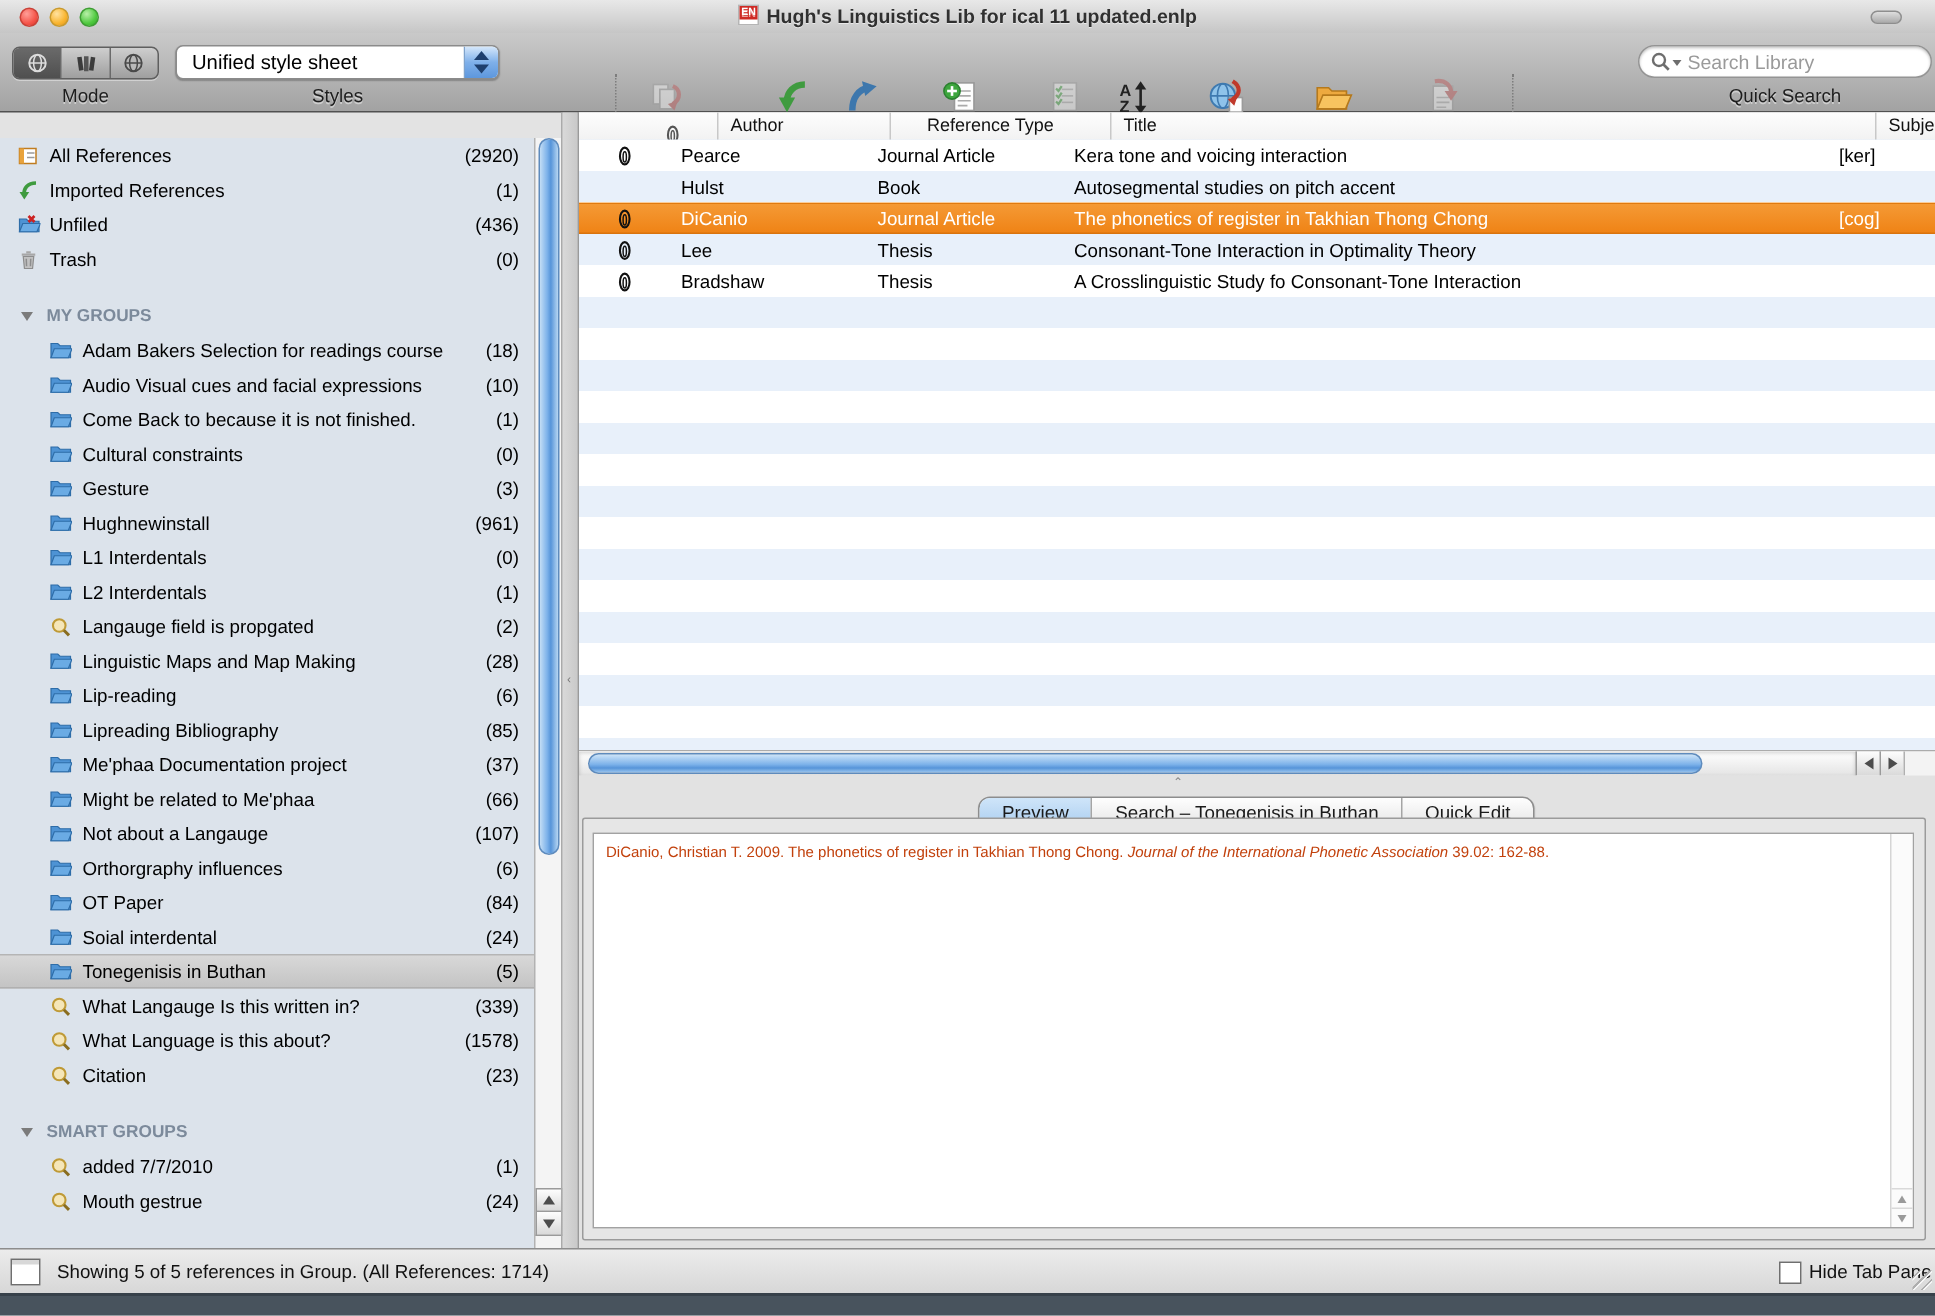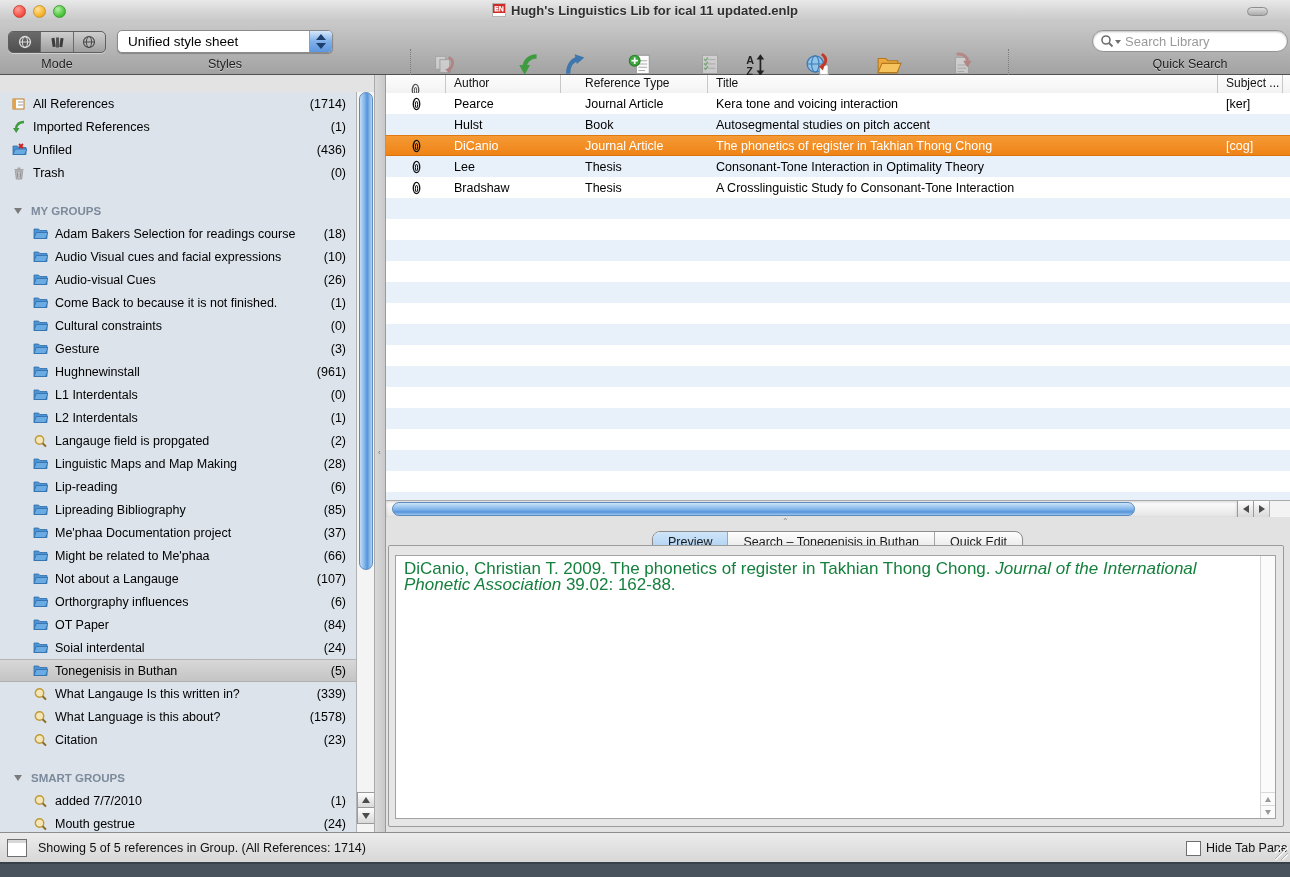--- a/index.html
+++ b/index.html
@@ -70,21 +70,21 @@
   .sb-btn { width:18px; height:16px; background:linear-gradient(#fdfdfd,#d9d9d9); border:1px solid #9a9a9a; border-top:none; display:flex; align-items:center; justify-content:center; }
   .sb-btn:first-child { border-top:1px solid #9a9a9a; }
   .tri-up { width:0; height:0; border-left:4px solid transparent; border-right:4px solid transparent; border-bottom:6px solid #4c4c4c; }
   .tri-dn { width:0; height:0; border-left:4px solid transparent; border-right:4px solid transparent; border-top:6px solid #4c4c4c; }
 
   .splitter { position:absolute; left:374px; top:75px; width:12px; height:757px; background:linear-gradient(90deg,#d9d9d9,#c9c9c9); border-left:1px solid #aaa; border-right:1px solid #9a9a9a; }
   .splitter .grab { position:absolute; top:373px; left:3px; font-size:8px; color:#777; }
 
   
   .reftable { position:absolute; left:386px; top:75px; width:904px; height:442px; background:#fff; }
-  .rt-header { position:absolute; left:0; top:0; width:100%; height:30px; background:linear-gradient(#fdfdfd,#ececec); border-bottom:1px solid #b7b7b7; display:flex; font-size:12px; color:#111; }
+  .rt-header { position:absolute; left:0; top:0; width:100%; height:30px; background:linear-gradient(#fdfdfd,#ececec); border-bottom:1px solid #b7b7b7; display:flex; font-size:12px; color:#111;padding-left:33px; }
   .rt-hcell { border-right:1px solid #c8c8c8; padding:1px 0 0 8px; white-space:nowrap; overflow:hidden; }
   .rt-hcell.c-clip { display:flex; align-items:center; justify-content:center; padding-left:0; }
   .c-clip { width:60px; flex:none; }
   .c-author { width:115px; flex:none; }
   .c-type { width:131px; flex:none;margin-left:16px; }
   .c-title { width:510px; flex:none; }
   .c-subject { width:65px; flex:none; }
   .c-last { width:23px; flex:none; border-right:none !important; }
   .rt-body { position:absolute; left:0; top:18px; width:100%; height:407px; overflow:hidden;
     background:repeating-linear-gradient(to bottom,#ffffff 0 21px,#e8f0fa 21px 42px); }
@@ -106,21 +106,21 @@
   .h-corner { position:absolute; left:883px; top:0; width:21px; height:16px; background:#f3f3f3; border-left:1px solid #b0b0b0; }
 
   
   .bottom-pane { position:absolute; left:386px; top:517px; width:904px; height:315px; background:#e2e2e2; }
   .pane-dimple { position:absolute; left:396px; top:0px; font-size:8px; color:#8b8b8b; }
   .tabbar { position:absolute; left:266px; top:14px; height:22px; display:flex; border:1px solid #8d8d8d; border-radius:8px; overflow:hidden; background:linear-gradient(#fefefe,#e4e4e4); box-shadow:0 1px 1px rgba(0,0,0,.2); }
   .tab { padding:0 15px; line-height:20px; font-size:12.5px; color:#1a1a1a; border-right:1px solid #a5a5a5; white-space:nowrap; }
   .tab:last-child { border-right:none; }
   .tab.active { background:linear-gradient(#cfe5f9,#a9cdf0); }
   .tab-box { position:absolute; left:2px; top:28px; width:896px; height:282px; border:1px solid #9b9b9b; border-radius:2px; background:#e6e6e6; }
-  .preview-area { position:absolute; left:6px; top:9px; right:7px; bottom:7px; background:#fff; border:1px solid #a2a2a2; font-size:17px; color:#15803d; padding:5px 8px; line-height:16px; }
+  .preview-area { position:absolute; left:6px; top:9px; right:7px; bottom:7px; background:#fff; border:1px solid #a2a2a2; font-size:10px; color:#c2410c; padding:5px 8px; line-height:16px; }
   .pv-scroll { position:absolute; right:0; top:0; bottom:0; width:15px; border-left:1px solid #d5d5d5; background:#fbfbfb; }
   .pv-btn { position:absolute; left:0; width:14px; height:13px; display:flex; align-items:center; justify-content:center; border-top:1px solid #d9d9d9; }
   .pv-up { bottom:13px; } .pv-dn { bottom:0; }
   .pv-btn .tri-up { border-bottom-color:#9a9a9a; border-left-width:3.5px; border-right-width:3.5px; border-bottom-width:5px; }
   .pv-btn .tri-dn { border-top-color:#9a9a9a; border-left-width:3.5px; border-right-width:3.5px; border-top-width:5px; }
 
   
   .statusbar { position:absolute; left:0; top:832px; width:1290px; height:30px; background:linear-gradient(#ececec,#d7d7d7); border-top:1px solid #8d8d8d; font-size:12.5px; color:#111; }
   .sq-widget { position:absolute; left:7px; top:6px; width:20px; height:18px; background:#fff; border:1px solid #6f6f6f; box-shadow:inset 0 3px 0 #d8d8d8; }
   .status-text { position:absolute; left:38px; top:8px; }
@@ -320,21 +320,21 @@
   <div class="sidebar">
 
     <div class="sb-row lib">
       <svg width="14" height="14" viewBox="0 0 14 14">
         <rect x="1" y="2" width="11" height="10" fill="#fff" stroke="#c07d20"></rect>
         <rect x="1" y="2" width="3" height="10" fill="#e8a33d"></rect>
         <line x1="6" y1="5" x2="11" y2="5" stroke="#9a9a9a"></line>
           <line x1="6" y1="8" x2="11" y2="8" stroke="#9a9a9a"></line>
       </svg>
       <span>All References</span>
-      <span class="cnt">(1714)</span>
+      <span class="cnt">(2920)</span>
     </div>
 
     <div class="sb-row lib">
       <svg width="14" height="14" viewBox="0 0 14 14">
         <path d="M12 2 C6 2 4 6 4 9" fill="none" stroke="#3f9b3f" stroke-width="2.4"></path>
         <polygon points="1,8 7.5,8 4.2,13" fill="#3f9b3f"></polygon>
       </svg>
       <span>Imported References</span>
       <span class="cnt">(1)</span>
     </div>
@@ -376,29 +376,20 @@
         <span class="cnt">(18)</span>
       </div>
       <div class="sb-row grp">
         <svg class="folder-ico" width="15" height="13" viewBox="0 0 15 13">
           <path d="M1 2 h4.5 l1.5 1.5 H14 V11.5 H1 Z" fill="#4e93d4" stroke="#2e6da8" stroke-width=".8"></path>
           <path d="M1 11.5 L3.2 5.5 H15 L12.6 11.5 Z" fill="#6aabe4" stroke="#2e6da8" stroke-width=".8"></path>
         </svg>
 
         <span>Audio Visual cues and facial expressions</span>
         <span class="cnt">(10)</span>
-      </div>
-      <div class="sb-row grp">
-        <svg class="folder-ico" width="15" height="13" viewBox="0 0 15 13">
-          <path d="M1 2 h4.5 l1.5 1.5 H14 V11.5 H1 Z" fill="#4e93d4" stroke="#2e6da8" stroke-width=".8"></path>
-          <path d="M1 11.5 L3.2 5.5 H15 L12.6 11.5 Z" fill="#6aabe4" stroke="#2e6da8" stroke-width=".8"></path>
-        </svg>
-
-        <span>Audio-visual Cues</span>
-        <span class="cnt">(26)</span>
       </div>
       <div class="sb-row grp">
         <svg class="folder-ico" width="15" height="13" viewBox="0 0 15 13">
           <path d="M1 2 h4.5 l1.5 1.5 H14 V11.5 H1 Z" fill="#4e93d4" stroke="#2e6da8" stroke-width=".8"></path>
           <path d="M1 11.5 L3.2 5.5 H15 L12.6 11.5 Z" fill="#6aabe4" stroke="#2e6da8" stroke-width=".8"></path>
         </svg>
 
         <span>Come Back to because it is not finished.</span>
         <span class="cnt">(1)</span>
       </div>

